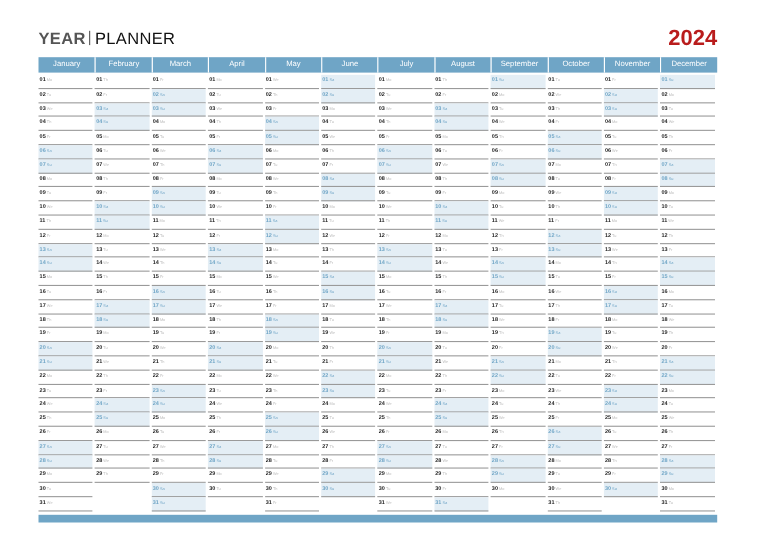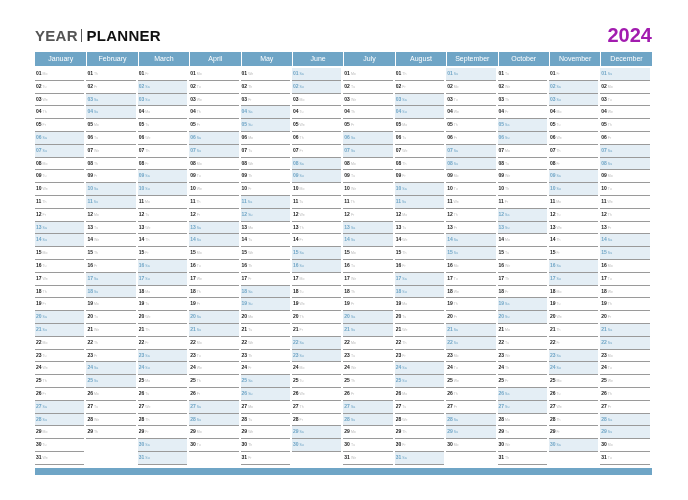--- a/index.html
+++ b/index.html
@@ -1,21 +1,21 @@
 <!DOCTYPE html>
 <html><head>
 <meta charset="utf-8">
 <style>
   html, body { margin:0; padding:0; background:#ffffff; }
   body { width:688px; height:500px; position:relative; overflow:hidden; font-family:"Liberation Sans", sans-serif; }
   .title { position:absolute; left:35px; top:27px; font-size:15px; color:#222; letter-spacing:0.3px; }
   .title .light { font-weight:bold; color:#555; }
   .title .sep { display:inline-block; width:1.5px; height:13px; background:#555; margin:0 4px 0 3px; vertical-align:-1px; }
-  .title .bold { font-weight:bold; color:#111; }
-  .year { position:absolute; right:36px; top:24px; font-size:20px; font-weight:bold; color:#a21caf; }
+  .title .bold { font-weight:normal; color:#111; }
+  .year { position:absolute; right:36px; top:24px; font-size:20px; font-weight:bold; color:#b91c1c; }
   .grid { position:absolute; left:35px; top:52px; width:617px; display:flex; }
   .col { width:51.4px; flex:0 0 51.4px; }
   .mh { height:14px; background:#6fa5c6; color:#fff; font-size:7px; text-align:center; line-height:14px; border-left:1px solid #fff; box-sizing:border-box; }
   .col:first-child .mh { border-left:none; }
   .days { padding-top:2px; }
   .day { height:12.8px; box-sizing:border-box; margin:0 2px 0 0; border-bottom:1px solid #9a9a9a; position:relative; font-size:5px; line-height:11px; padding-left:1px; }
   .day.we { background:#e4eef5; }
   .day .n { font-weight:bold; color:#222; }
   .day.we .n { color:#6fa5c6; }
   .day .w { color:#bbb; font-size:3.5px; margin-left:1px; }

